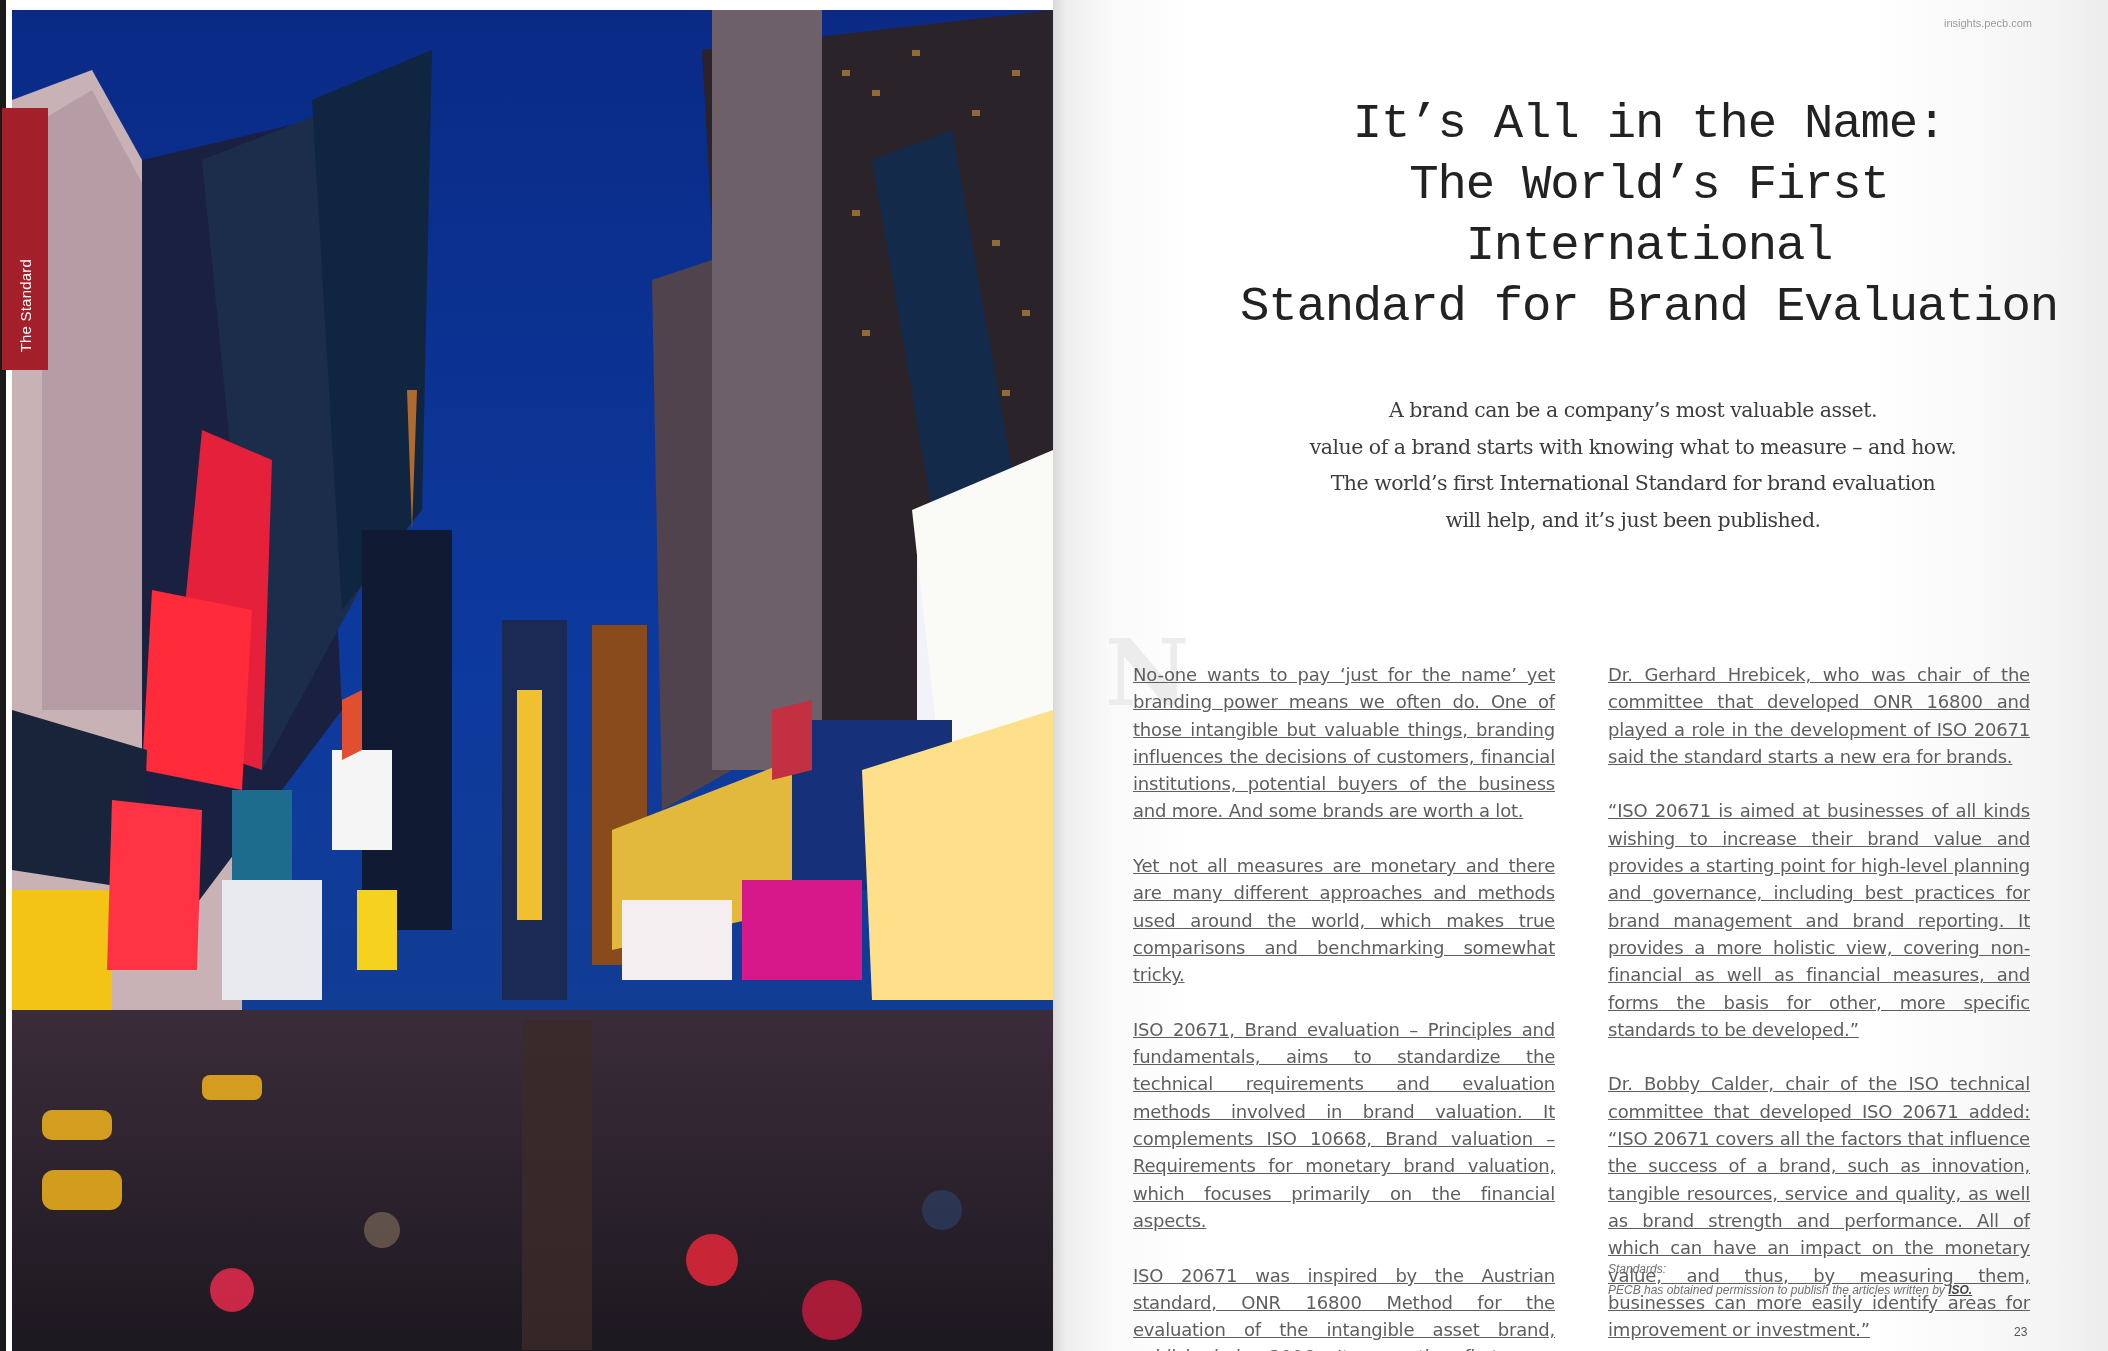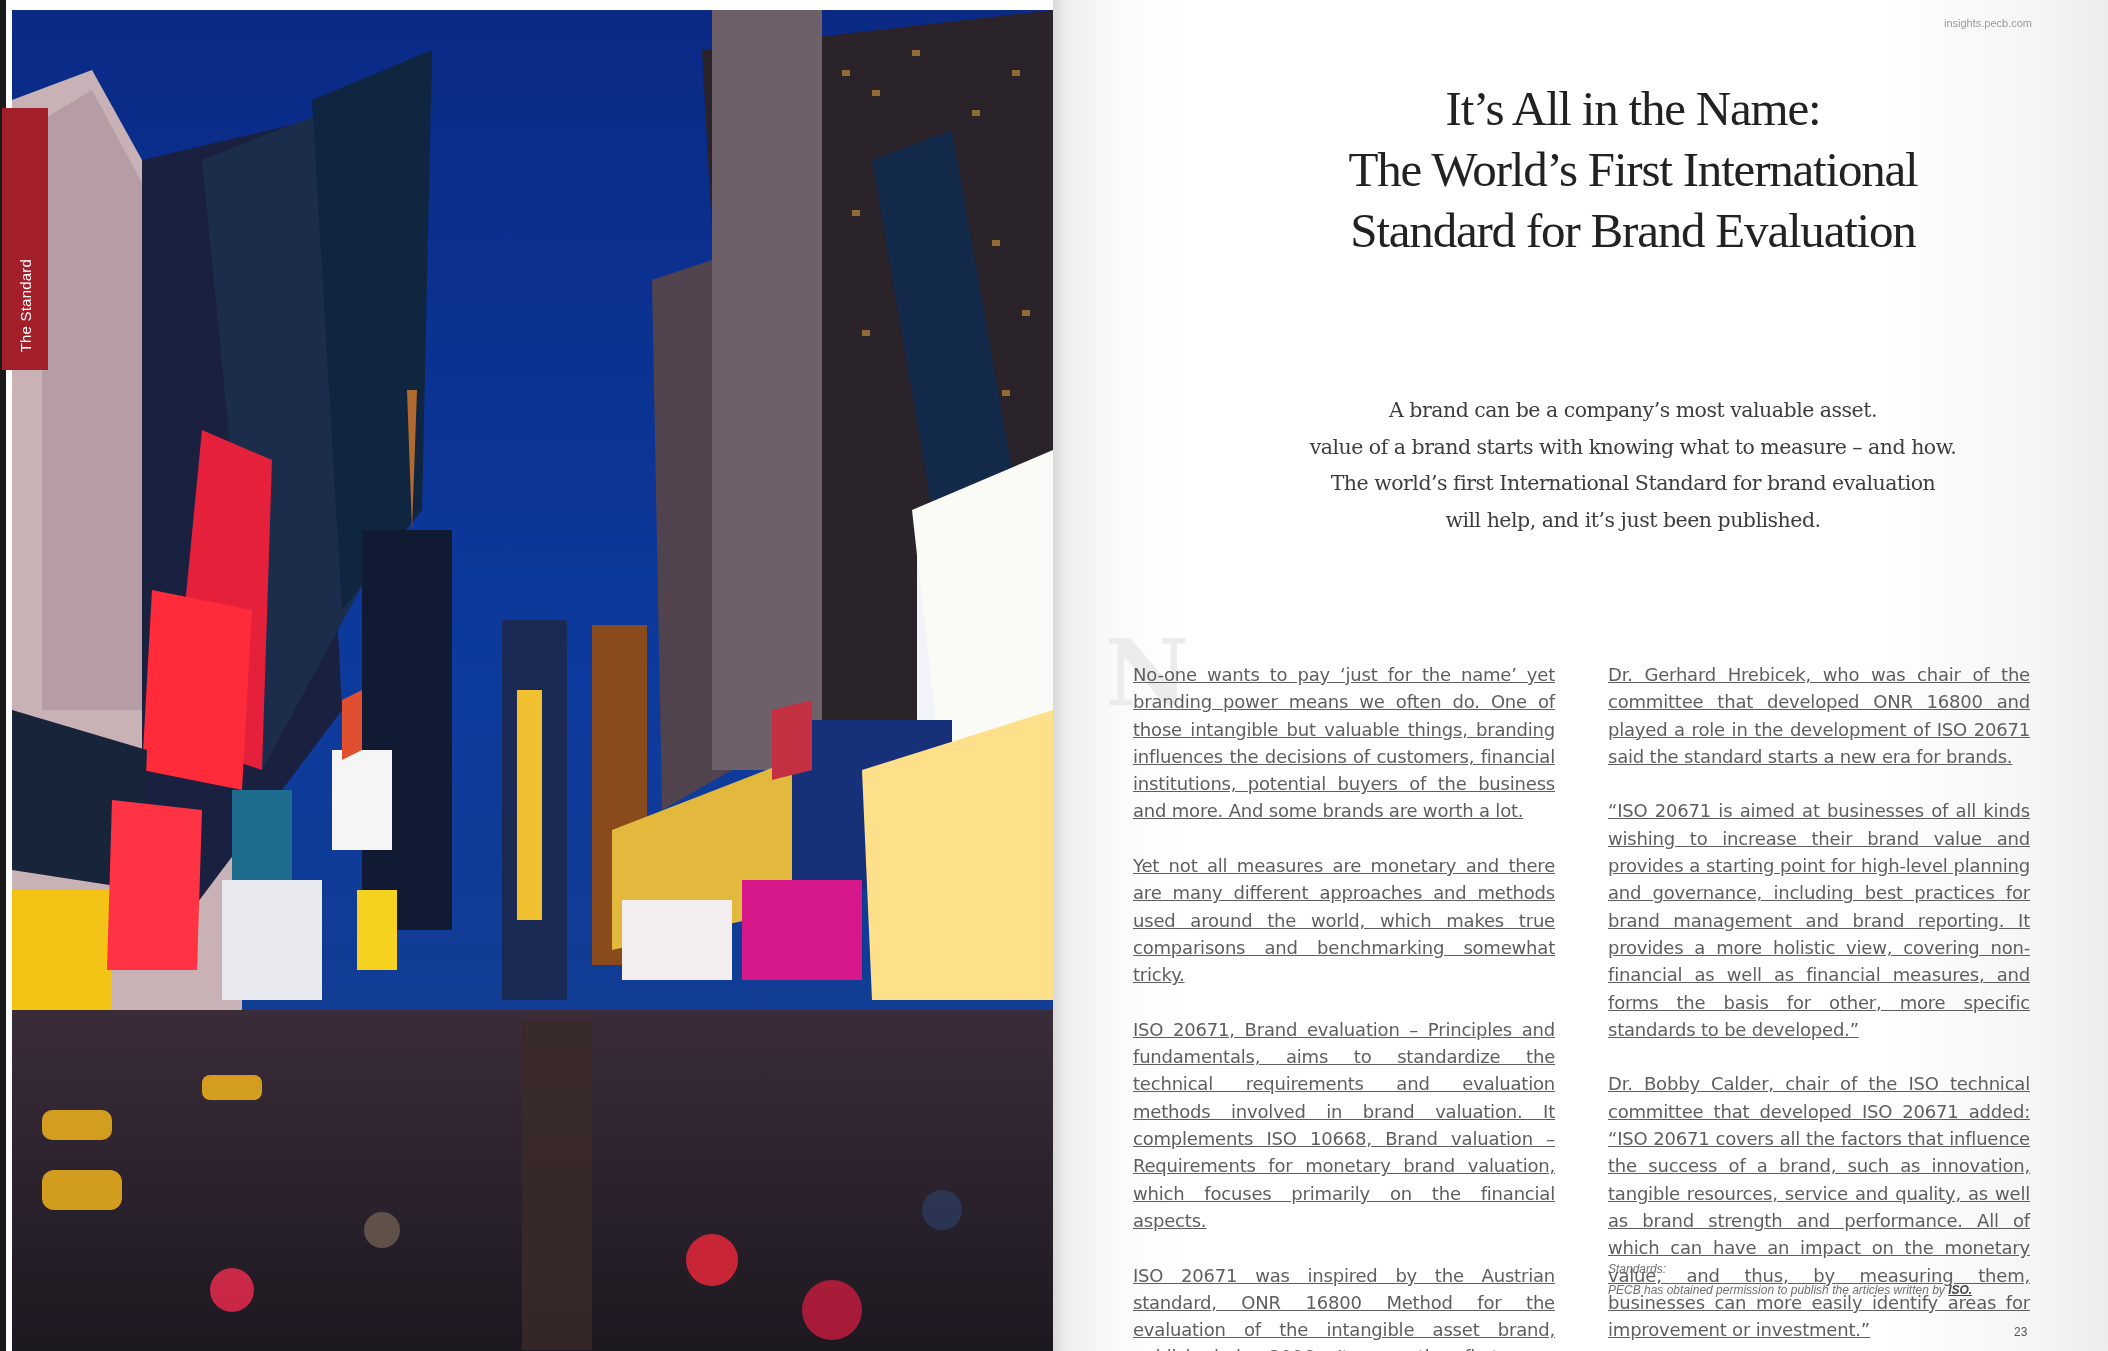--- a/index.html
+++ b/index.html
@@ -38,22 +38,22 @@
   .right-page {
     position:absolute; left:1053px; top:0; width:1055px; height:1351px;
     background:linear-gradient(90deg,#d9d9d9 0px,#efefef 14px,#fafafa 60px,#ffffff 140px,#ffffff 820px,#f4f4f4 1000px,#ececec 1055px);
   }
   .site-url {
     position:absolute; right:76px; top:17px;
     font-family:"Liberation Sans", sans-serif; font-size:11px; color:#9a9a9a;
   }
   .title {
     position:absolute; left:150px; width:860px; top:78px;
-    text-align:center; margin:0;
-    font-family:Liberation Serif, serif; font-weight:normal;
+    text-align:center; margin:16px;
+    font-family:Liberation Mono, monospace; font-weight:normal;
     font-size:49px; line-height:61px; color:#222222;
     letter-spacing:-1.2px;
   }
   .title span { display:block; }
   .standfirst {
     position:absolute; left:170px; width:820px; top:392px;
     text-align:center; margin:0;
     font-family:"DejaVu Serif", serif; font-size:20.5px; line-height:36.5px;
     color:#3d3d3d; letter-spacing:-0.5px;
   }

